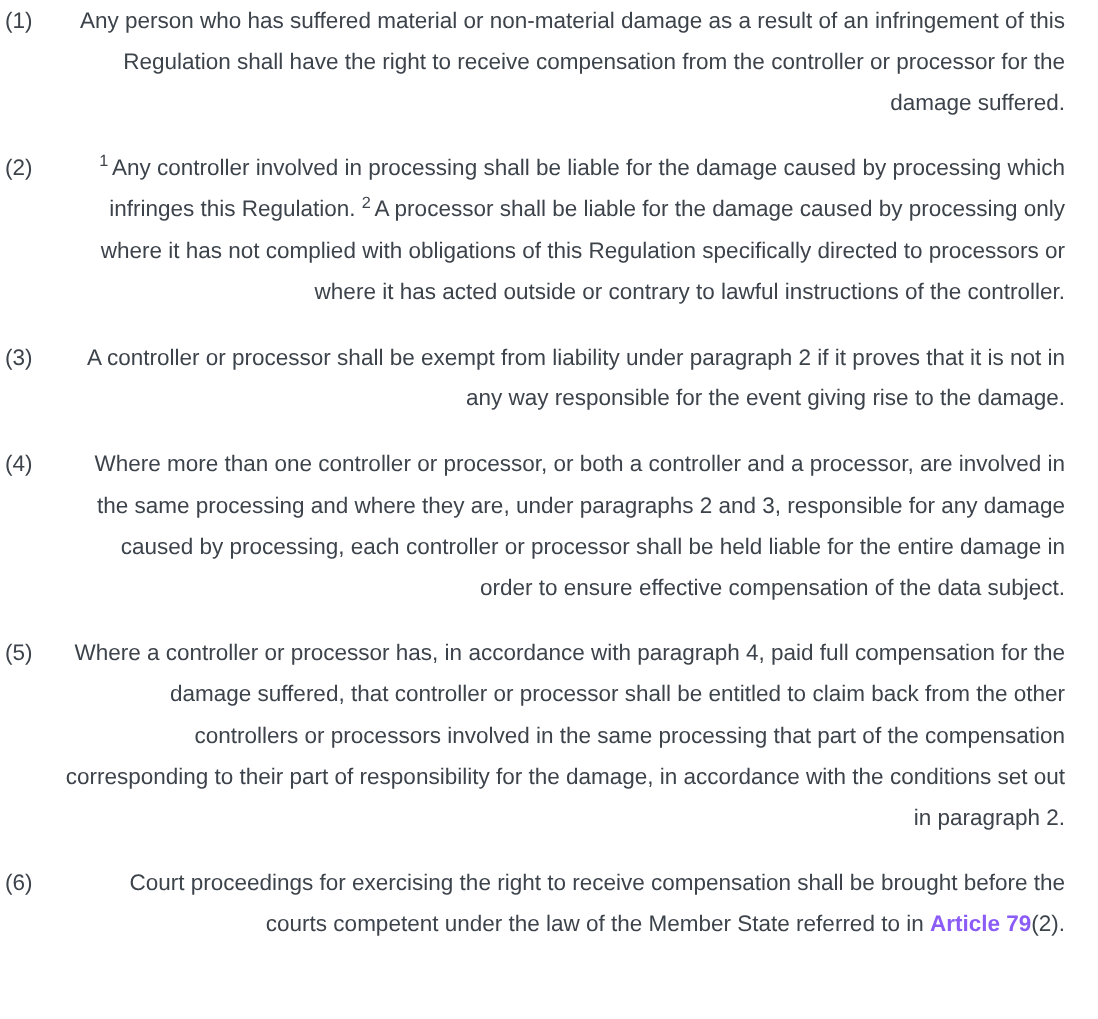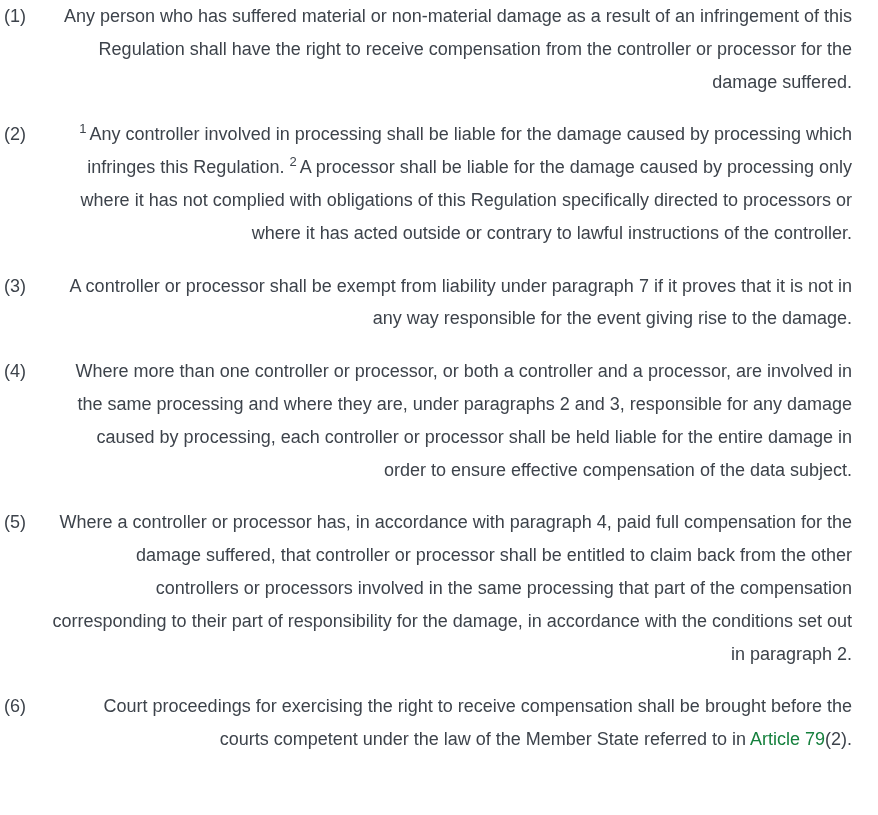--- a/index.html
+++ b/index.html
@@ -33,40 +33,41 @@
   }
   sup.sentence-num {
     font-size: 13px;
     line-height: 0;
     position: relative;
     top: -7px;
     vertical-align: baseline;
     margin-right: 3px;
   }
   a.article-link {
-    color: #15803d;
+    color: #8b5cf6;
     text-decoration: none;
     cursor: pointer;
+    font-weight: bold;
   }
 </style>
 </head>
 <body>
 
 <div class="article">
     <div class="para">
       <div class="num">(1)</div>
       <div class="body-text"><span>Any person who has suffered material or non-material damage as a result of an infringement of this Regulation shall have the right to receive compensation from the controller or processor for the damage suffered.</span></div>
     </div>
     <div class="para">
       <div class="num">(2)</div>
       <div class="body-text"><sup class="sentence-num">1</sup><span>Any controller involved in processing shall be liable for the damage caused by processing which infringes this Regulation. </span><sup class="sentence-num">2</sup><span>A processor shall be liable for the damage caused by processing only where it has not complied with obligations of this Regulation specifically directed to processors or where it has acted outside or contrary to lawful instructions of the controller.</span></div>
     </div>
     <div class="para">
       <div class="num">(3)</div>
-      <div class="body-text"><span>A controller or processor shall be exempt from liability under paragraph 7 if it proves that it is not in any way responsible for the event giving rise to the damage.</span></div>
+      <div class="body-text"><span>A controller or processor shall be exempt from liability under paragraph 2 if it proves that it is not in any way responsible for the event giving rise to the damage.</span></div>
     </div>
     <div class="para">
       <div class="num">(4)</div>
       <div class="body-text"><span>Where more than one controller or processor, or both a controller and a processor, are involved in the same processing and where they are, under paragraphs 2 and 3, responsible for any damage caused by processing, each controller or processor shall be held liable for the entire damage in order to ensure effective compensation of the data subject.</span></div>
     </div>
     <div class="para">
       <div class="num">(5)</div>
       <div class="body-text"><span>Where a controller or processor has, in accordance with paragraph 4, paid full compensation for the damage suffered, that controller or processor shall be entitled to claim back from the other controllers or processors involved in the same processing that part of the compensation corresponding to their part of responsibility for the damage, in accordance with the conditions set out in paragraph 2.</span></div>
     </div>
     <div class="para">

